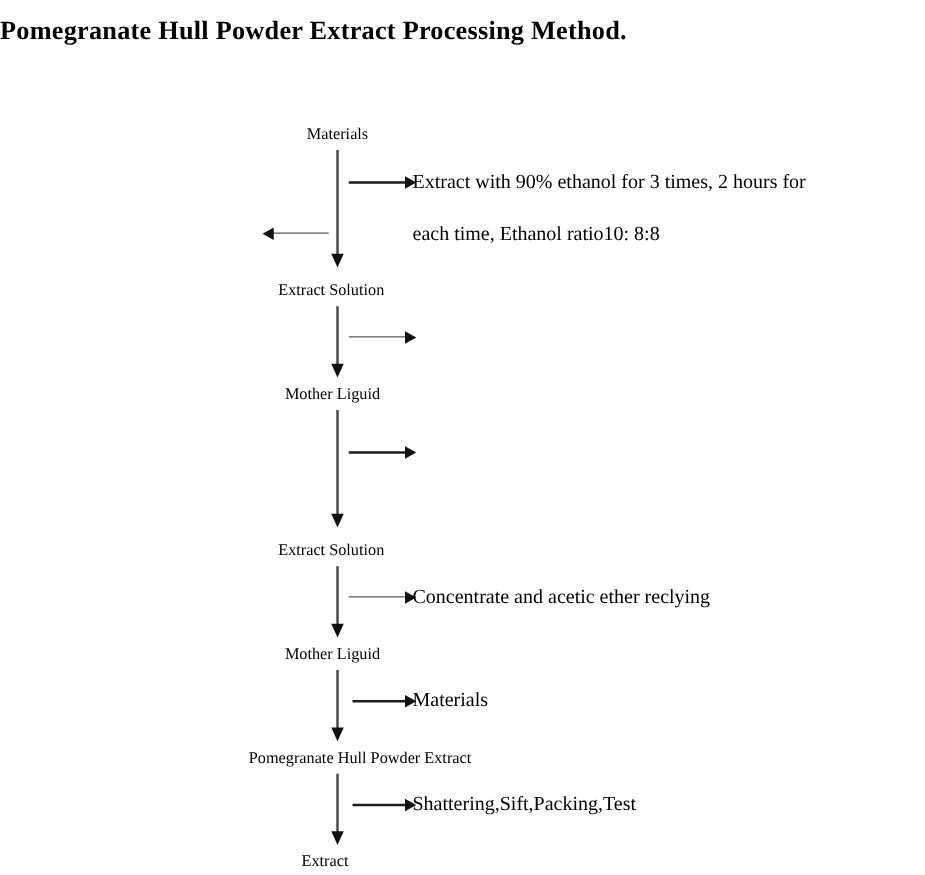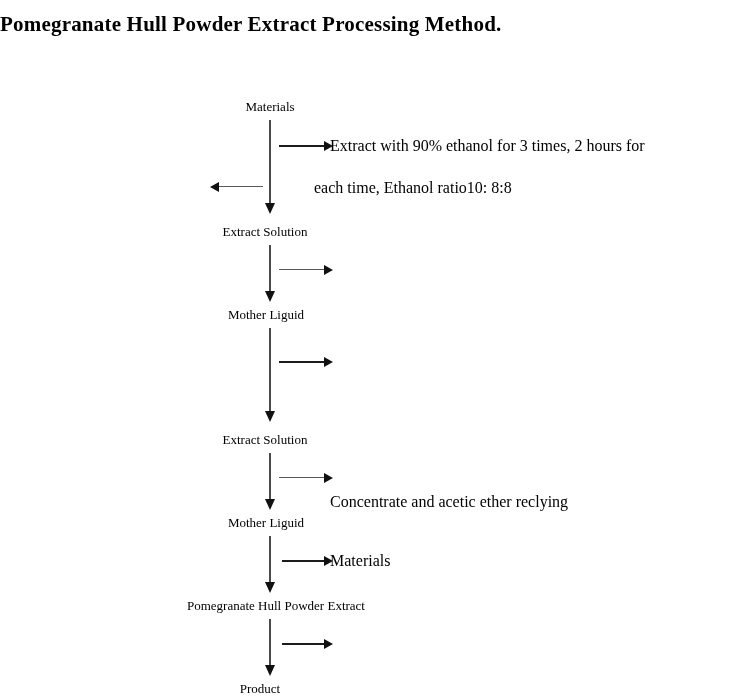--- a/index.html
+++ b/index.html
@@ -108,21 +108,21 @@
   <div class="title">Pomegranate Hull Powder Extract Processing Method.</div>
 
   <div class="node" style="left:270px; top:97px;">Materials</div>
 
   <div class="vline" style="left:269px; top:120px; height:85px;"></div>
   <div class="varrow" style="left:270px; top:203px;"></div>
 
   <div class="hline" style="left:279px; top:145px; width:48px;"></div>
   <div class="harrow-right" style="left:324px; top:141px;"></div>
   <div class="branch-text right" style="left:330px; top:136px;">Extract with 90% ethanol for 3 times, 2 hours for</div>
-  <div class="branch-text right" style="left:314px; top:178px;">each time, Ethanol ratio10: 8:8</div>
+  <div class="branch-text right" style="left:330px; top:178px;">each time, Ethanol ratio10: 8:8</div>
 
   <div class="hline thin" style="left:218px; top:186px; width:45px;"></div>
   <div class="harrow-left" style="left:210px; top:182px;"></div>
 
   <div class="node" style="left:265px; top:222px;">Extract Solution</div>
 
   <div class="vline" style="left:269px; top:245px; height:48px;"></div>
   <div class="varrow" style="left:270px; top:291px;"></div>
 
   <div class="hline thin" style="left:279px; top:269px; width:48px;"></div>
@@ -136,34 +136,35 @@
   <div class="hline" style="left:279px; top:361px; width:48px;"></div>
   <div class="harrow-right" style="left:324px; top:357px;"></div>
 
   <div class="node" style="left:265px; top:430px;">Extract Solution</div>
 
   <div class="vline" style="left:269px; top:453px; height:48px;"></div>
   <div class="varrow" style="left:270px; top:499px;"></div>
 
   <div class="hline thin" style="left:279px; top:477px; width:48px;"></div>
   <div class="harrow-right" style="left:324px; top:473px;"></div>
-  <div class="branch-text right" style="left:330px; top:468px;margin-top:24px;">Concentrate and acetic ether reclying</div>
+  <div class="branch-text right" style="left:330px; top:468px;">Concentrate and acetic ether reclying</div>
 
   <div class="node" style="left:266px; top:513px;">Mother Liguid</div>
 
   <div class="vline" style="left:269px; top:536px; height:48px;"></div>
   <div class="varrow" style="left:270px; top:582px;"></div>
 
   <div class="hline" style="left:282px; top:560px; width:45px;"></div>
   <div class="harrow-right" style="left:324px; top:556px;"></div>
   <div class="branch-text right" style="left:330px; top:551px;">Materials</div>
 
-  <div class="node" style="left:276px; top:596px;">Pomegranate Hull Powder Extract</div>
+  <div class="node" style="left:288px; top:596px;">Pomegranate Hull Powder Extract</div>
 
   <div class="vline" style="left:269px; top:619px; height:48px;"></div>
   <div class="varrow" style="left:270px; top:665px;"></div>
 
   <div class="hline" style="left:282px; top:643px; width:45px;"></div>
   <div class="harrow-right" style="left:324px; top:639px;"></div>
+  <div class="branch-text right" style="left:330px; top:634px;">Shattering,Sift,Packing,Test</div>
 
-  <div class="node" style="left:260px; top:679px;">Product</div>
+  <div class="node" style="left:260px; top:679px;">Extract</div>
 
 </div>
 
 </body></html>

